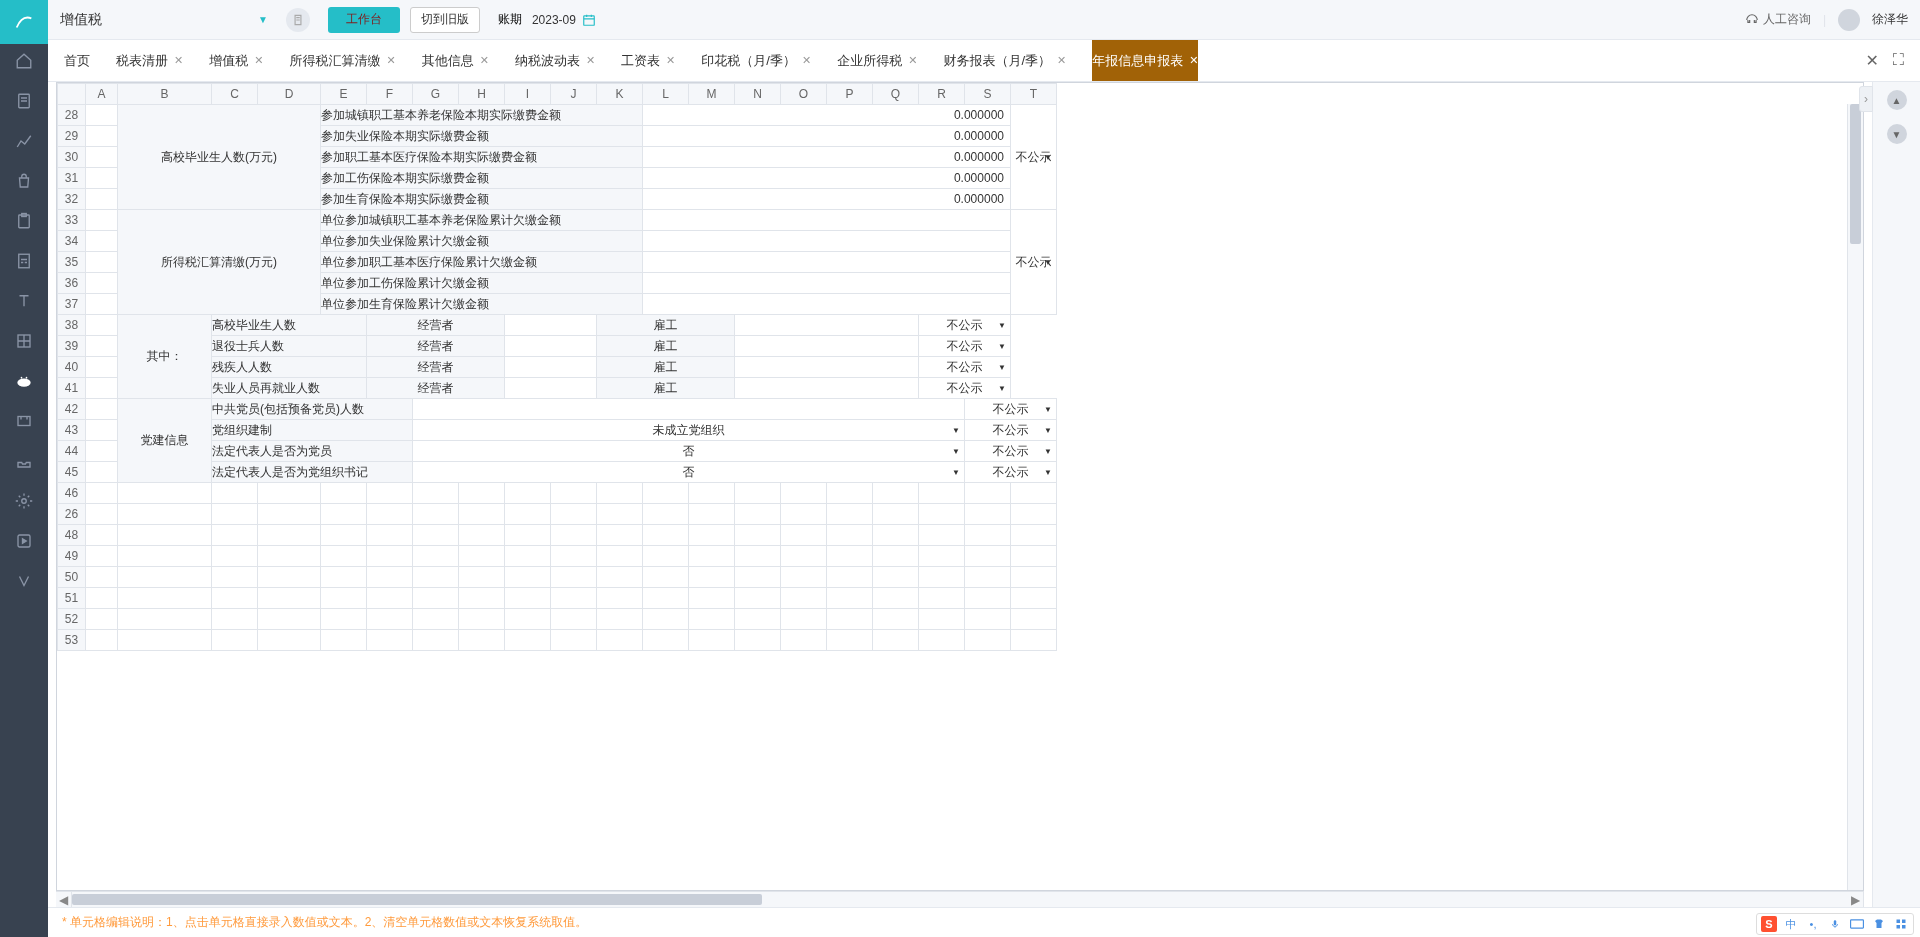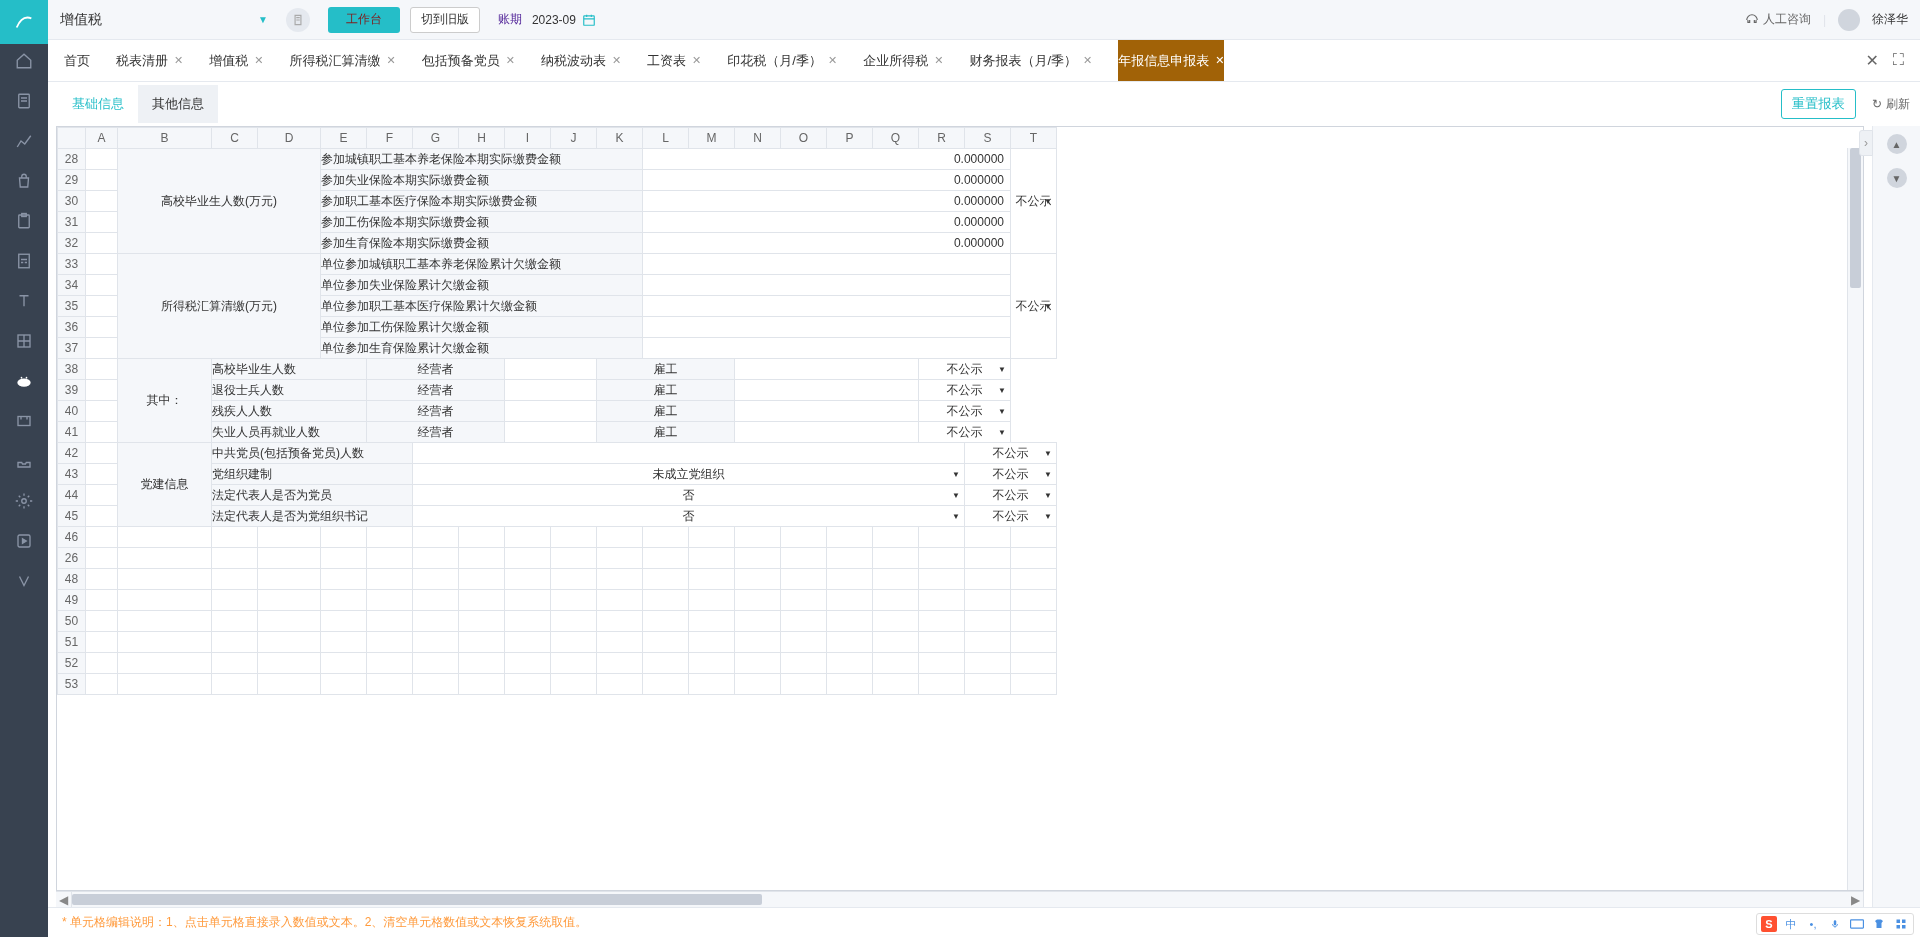--- a/index.html
+++ b/index.html
@@ -11,21 +11,21 @@
 .side-ic{width:22px;height:22px;display:flex;align-items:center;justify-content:center;color:#8a94a6;cursor:pointer}
 .side-ic.active{color:#fff}
 .main{flex:1;display:flex;flex-direction:column;background:#fff;min-width:0}
 .top-bar{height:40px;background:#f5f7fa;display:flex;align-items:center;padding:0 12px;border-bottom:1px solid #e5e9ef}
 .dd{display:flex;align-items:center;gap:8px;cursor:pointer}
 .dd-label{font-size:14px;color:#333}
 .chev{color:#25bec8;font-size:10px}
 .circ-btn{width:24px;height:24px;border-radius:50%;background:#e5e9ef;display:flex;align-items:center;justify-content:center;margin-left:18px;color:#aaa;cursor:pointer}
 .btn-primary{background:#25bec8;color:#7f1d1d;border:none;height:26px;padding:0 18px;border-radius:3px;margin-left:18px;cursor:pointer;font-size:12px}
 .btn-outline{background:#fff;color:#333;border:1px solid #ccc;height:26px;padding:0 10px;border-radius:3px;margin-left:10px;cursor:pointer;font-size:12px}
-.period-lbl{margin-left:18px;color:#4c1d95}
+.period-lbl{margin-left:18px;color:#000000}
 .period-val{margin-left:10px;color:#333}
 .cal-ic{margin-left:6px;color:#25bec8}
 .top-right{margin-left:auto;display:flex;align-items:center;gap:12px}
 .consult{display:flex;align-items:center;gap:4px;color:#666;cursor:pointer}
 .avatar{width:22px;height:22px;border-radius:50%;background:#d0d5dd}
 .tabs-bar{height:42px;background:#fff;display:flex;align-items:center;padding:0 16px;gap:26px;border-bottom:1px solid #e5e9ef;position:relative}
 .tab{display:flex;align-items:center;gap:6px;font-size:13px;color:#333;cursor:pointer;height:100%}
 .tab.active{background:#a16207;color:#fff;padding:0 0}
 .tab-x{font-size:11px;color:#999;cursor:pointer}
 .tab.active .tab-x{color:#fff}
@@ -212,21 +212,21 @@
           </div>
           <div class="tab">
             <span>增值税</span>
             <span class="tab-x">✕</span>
           </div>
           <div class="tab">
             <span>所得税汇算清缴</span>
             <span class="tab-x">✕</span>
           </div>
           <div class="tab">
-            <span>包括预备党员</span>
+            <span>其他信息</span>
             <span class="tab-x">✕</span>
           </div>
           <div class="tab">
             <span>纳税波动表</span>
             <span class="tab-x">✕</span>
           </div>
           <div class="tab">
             <span>工资表</span>
             <span class="tab-x">✕</span>
           </div>
@@ -246,33 +246,20 @@
             <span>年报信息申报表</span>
             <span class="tab-x">✕</span>
           </div>
         </div>
       <div class="tabs-ctrl">
         <span>✕</span>
         <span>⛶</span>
       </div>
     </div>
 
-    <div class="sub-bar">
-      <div class="sub-tabs">
-        <div class="sub-tab active">基础信息</div>
-        <div class="sub-tab inactive">其他信息</div>
-      </div>
-      <div class="sub-right">
-        <button class="btn-reset">重置报表</button>
-        <div class="btn-refresh">
-          <span>↻</span>
-          <span>刷新</span>
-        </div>
-      </div>
-    </div>
 
     <div class="content">
       <div class="sheet-wrap">
         <div class="sheet">
           <table id="sheet-table">
               <tbody>
                 <tr class="col-head">
                   <th class="corner"></th>
                   <th class="col-A">A</th>
                   <th class="col-B">B</th>

